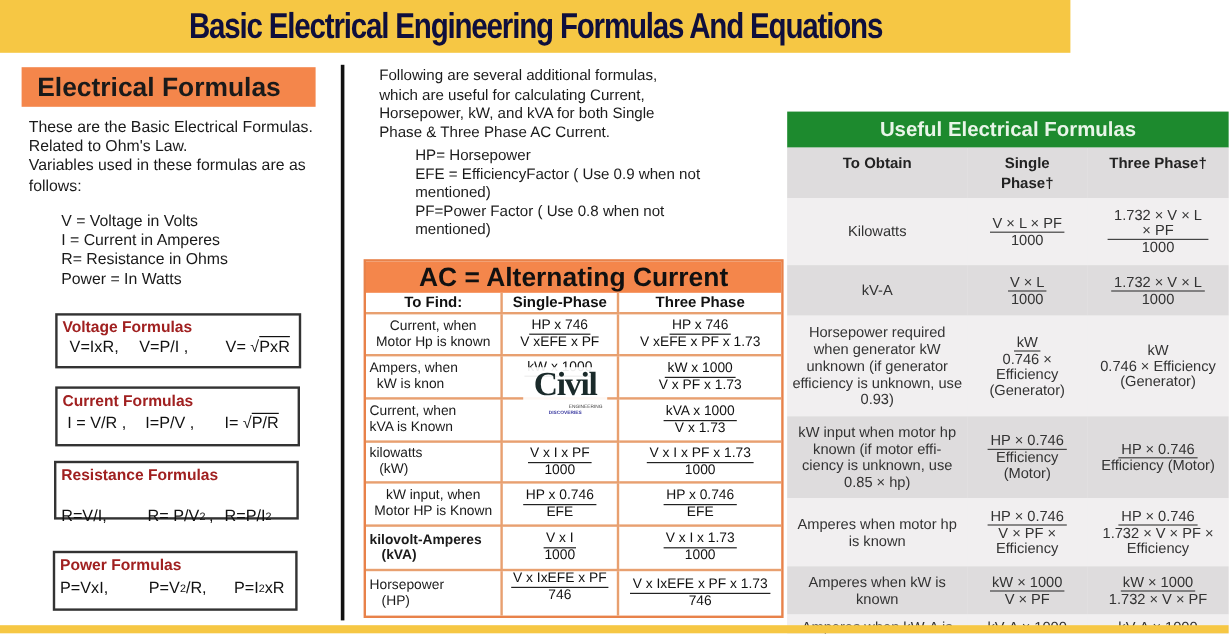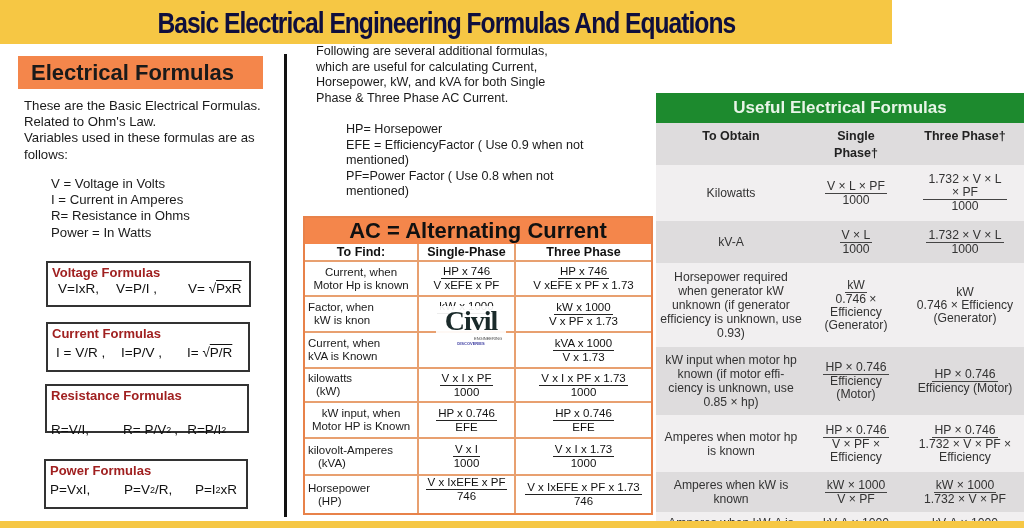--- a/index.html
+++ b/index.html
@@ -20,21 +20,21 @@
   .vars { position: absolute; left: 51px; top: 176px; font-size: 13.2px; line-height: 16.2px; color: #1a1a1a; }
 
   .fbox { position: absolute; border: 2px solid #333; background: #fff; padding: 2px 4px; }
   .fbox .fb-title { color: #a02020; font-weight: bold; font-size: 13px; line-height: 15px; }
   .fbox .fb-row { display: flex; font-size: 13.5px; line-height: 18px; color: #111; }
   .fbox .fb-row span { display: inline-block; }
   .ov { text-decoration: overline; }
   sup { font-size: 9px; }
 
   
-  .mid-intro { position: absolute; left: 316px; top: 44px; width: 320px; font-size: 12.6px; line-height: 15.6px; color: #1a1a1a; }
+  .mid-intro { position: absolute; left: 316px; top: 56px; width: 320px; font-size: 12.6px; line-height: 15.6px; color: #1a1a1a; }
   .mid-defs { position: absolute; left: 346px; top: 122px; width: 300px; font-size: 12.6px; line-height: 15.6px; color: #1a1a1a; }
 
   .ac-table { position: absolute; left: 303px; top: 216px; width: 350px; border: 2px solid #e8824a; background: #fff; }
   .ac-head { background: #f4864b; height: 26px; text-align: center; font-size: 22px; font-weight: bold; line-height: 26px; color: #111; }
   .ac-grid { display: grid; grid-template-columns: 114px 97px 135px; }
   .ac-grid > div { border-right: 2px solid #e8a070; border-bottom: 2px solid #e8a070; font-size: 11.5px; line-height: 13px; display: flex; flex-direction: column; justify-content: center; }
   .ac-grid > div:nth-child(3n) { border-right: none; }
   .ac-grid .hd { font-weight: bold; font-size: 12.5px; text-align: center; height: 18px; }
   .ac-grid .lbl { padding-left: 3px; color: #1a1a1a; }
   .ac-grid .lbl.c { text-align: center; padding-left: 0; }
@@ -155,21 +155,21 @@
     <div class="frac" style="justify-content:center;">
       <span class="num">HP x 746</span>
       <span class="den">V xEFE x PF</span>
     </div>
     <div class="frac" style="justify-content:center;">
       <span class="num">HP x 746</span>
       <span class="den">V xEFE x PF x 1.73</span>
     </div>
 
     <div class="lbl" style="height:36px;">
-      <span>Factor, when</span>
+      <span>Ampers, when</span>
       <span style="padding-left:6px;">kW is knon</span>
     </div>
     <div class="frac" style="justify-content:flex-start; padding-top:3px;">
       <span class="num">kW x 1000</span>
     </div>
     <div class="frac" style="justify-content:center;">
       <span class="num">kW x 1000</span>
       <span class="den">V x PF x 1.73</span>
     </div>
 
@@ -202,21 +202,21 @@
     </div>
     <div class="frac" style="justify-content:center;">
       <span class="num">HP x 0.746</span>
       <span class="den">EFE</span>
     </div>
     <div class="frac" style="justify-content:center;">
       <span class="num">HP x 0.746</span>
       <span class="den">EFE</span>
     </div>
 
-    <div class="lbl" style="height:37px;">
+    <div class="lbl" style="height:37px;font-weight:bold;">
       <span>kilovolt-Amperes</span>
       <span style="padding-left:10px;">(kVA)</span>
     </div>
     <div class="frac" style="justify-content:center;">
       <span class="num">V x I</span>
       <span class="den">1000</span>
     </div>
     <div class="frac" style="justify-content:center;">
       <span class="num">V x I x 1.73</span>
       <span class="den">1000</span>

